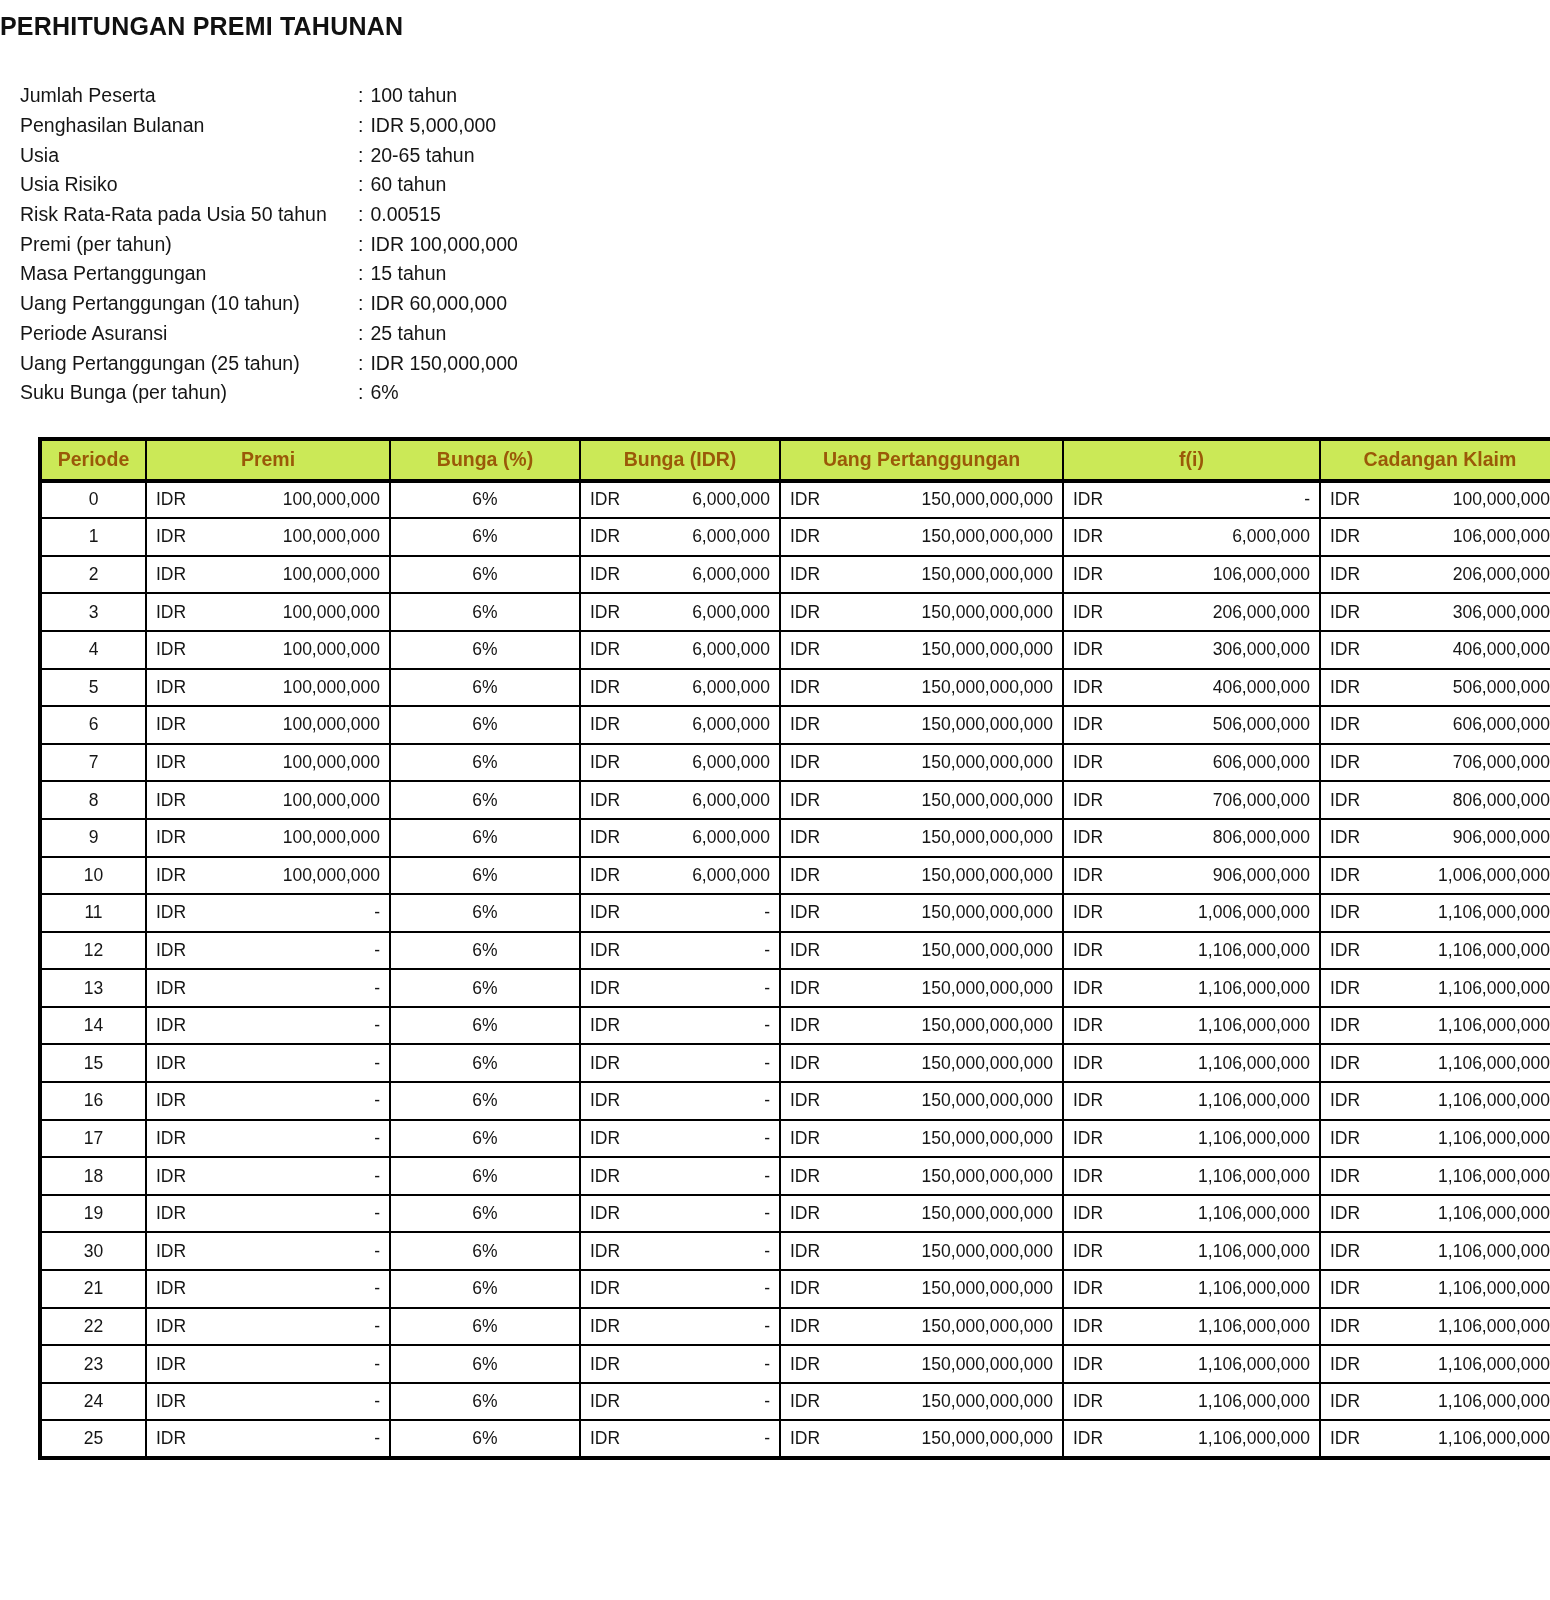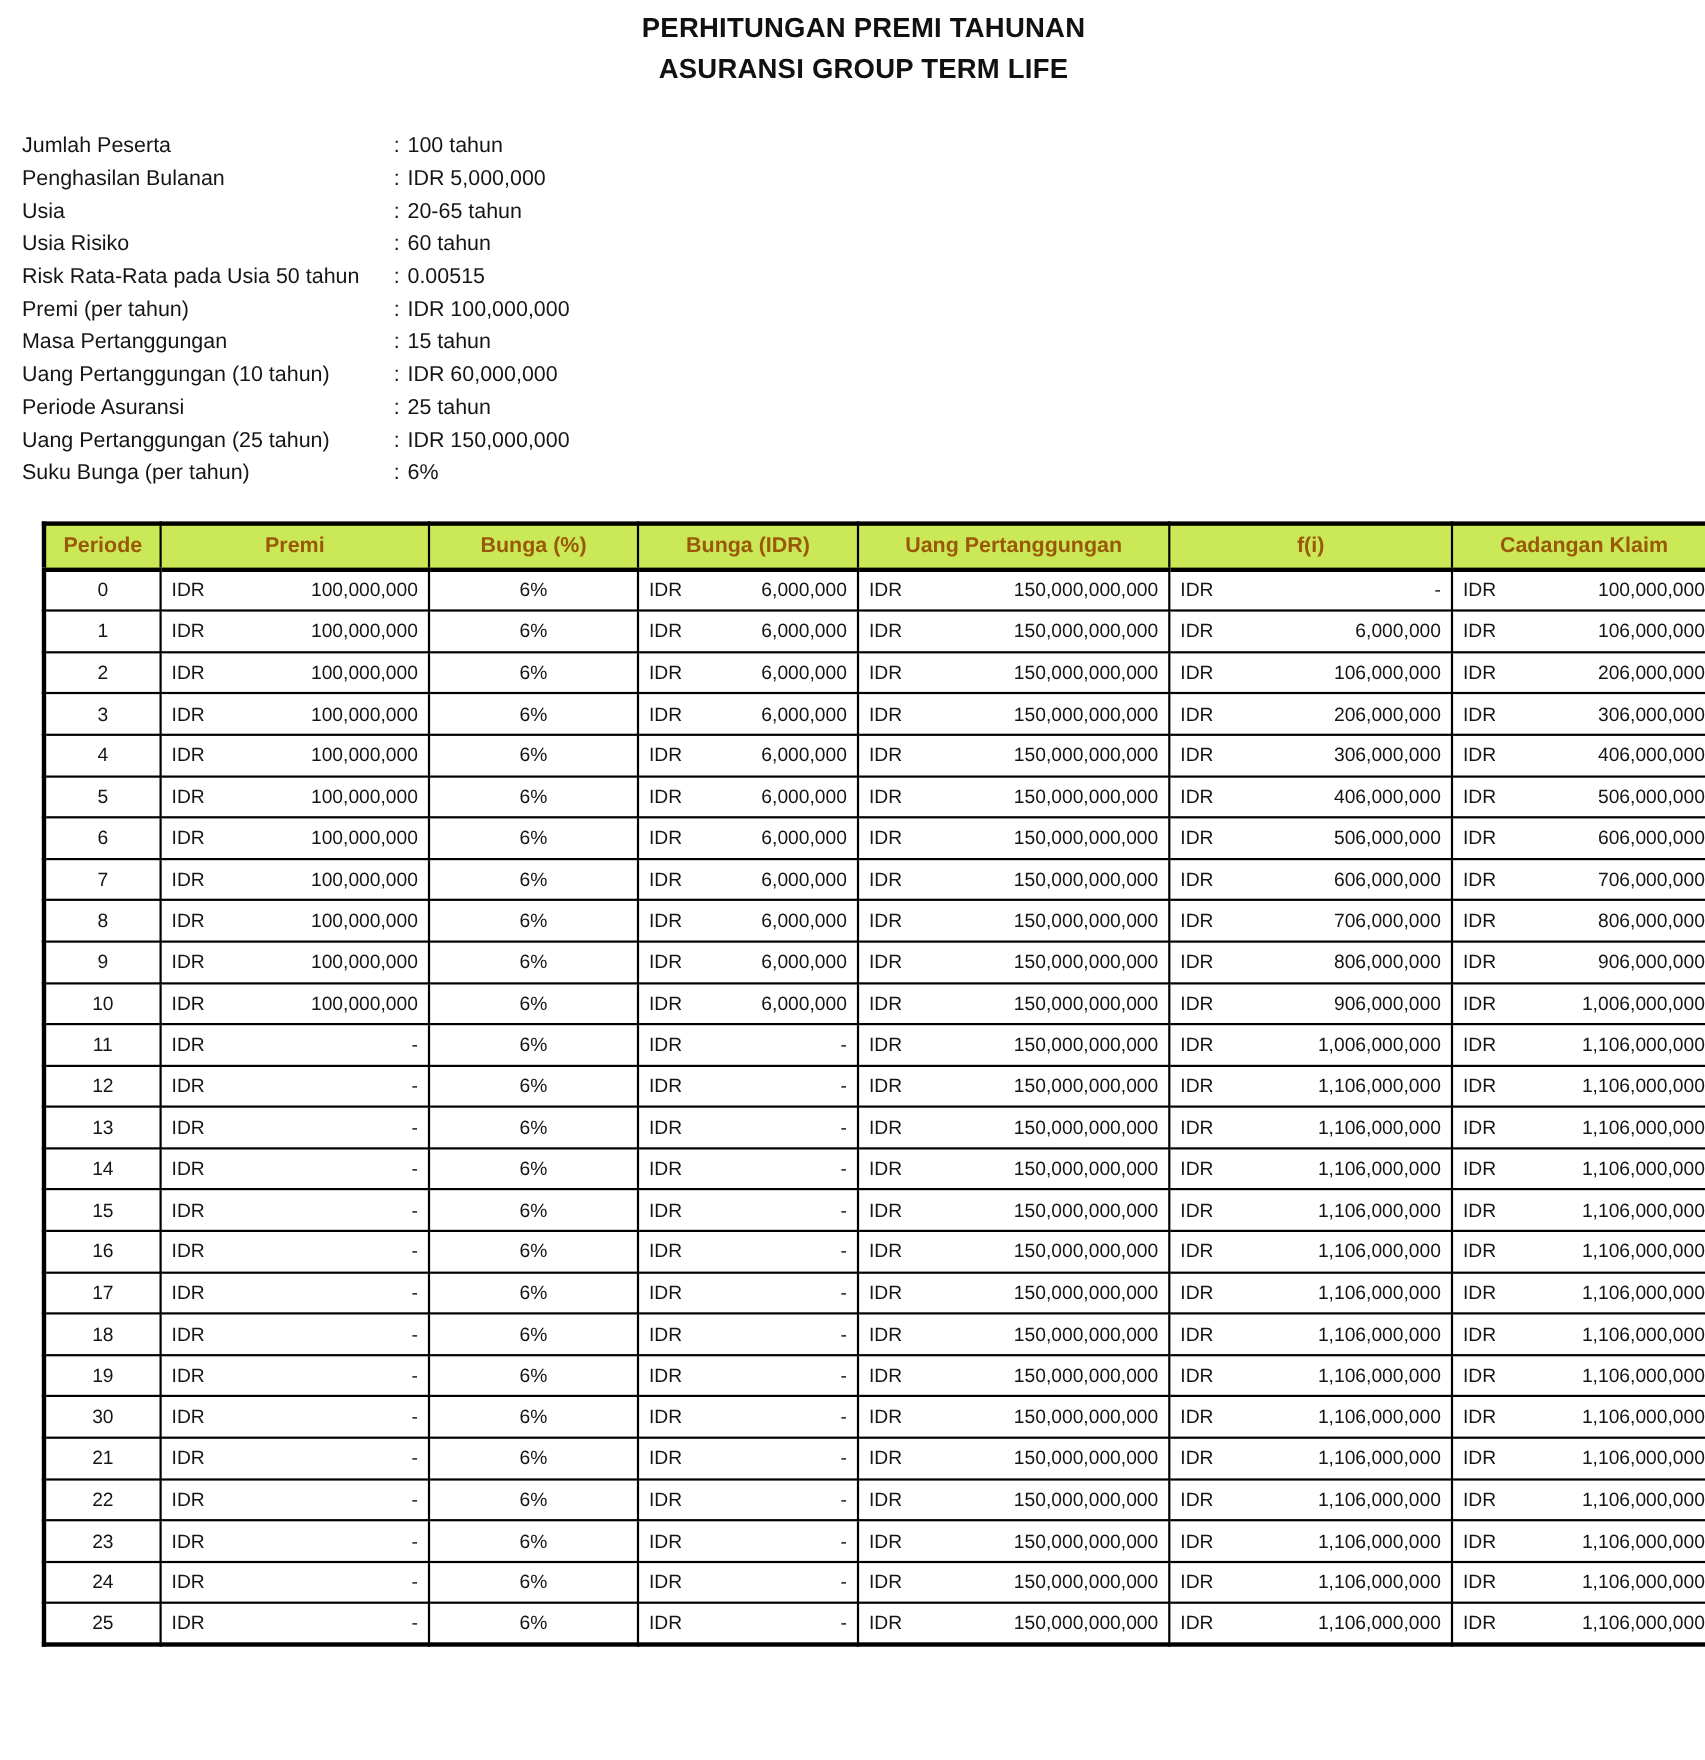--- a/index.html
+++ b/index.html
@@ -10,21 +10,21 @@
   }
   *{ box-sizing:border-box; }
   html,body{ margin:0; padding:0; }
   body{
     width:1550px; height:1600px;
     background:#ffffff;
     color:var(--text);
     font-family:"Liberation Sans", sans-serif;
     overflow:hidden;
   }
-  .title-block{ margin-top:8px; text-align:center;padding-left:20px; }
+  .title-block{ margin-top:8px; text-align:left; }
   .title-line{
     font-size:25px; font-weight:bold; line-height:37px;
     letter-spacing:0.2px; color:#111;
   }
   .info-block{ margin:36px 0 0 20px; }
   .info-row{ display:flex; align-items:center; height:29.7px; font-size:19.5px; }
   .info-label{ width:338px; flex:0 0 338px; }
   .info-sep{ margin-right:7px; }
   .premium-table{
     border-collapse:collapse; table-layout:fixed;
@@ -57,21 +57,20 @@
     padding:0 9px; width:100%;
   }
   .money .cur{ text-align:left; }
   .money .amt{ text-align:right; }
 </style>
 </head>
 <body>
 
 <div class="title-block">
   <div class="title-line">PERHITUNGAN PREMI TAHUNAN</div>
-  <div class="title-line">ASURANSI GROUP TERM LIFE</div>
 </div>
 
 <div class="info-block">
   <div class="info-row">
     <div class="info-label">Jumlah Peserta</div>
     <div class="info-sep">:</div>
     <div class="info-value">100 tahun</div>
   </div>
 
   <div class="info-row">

